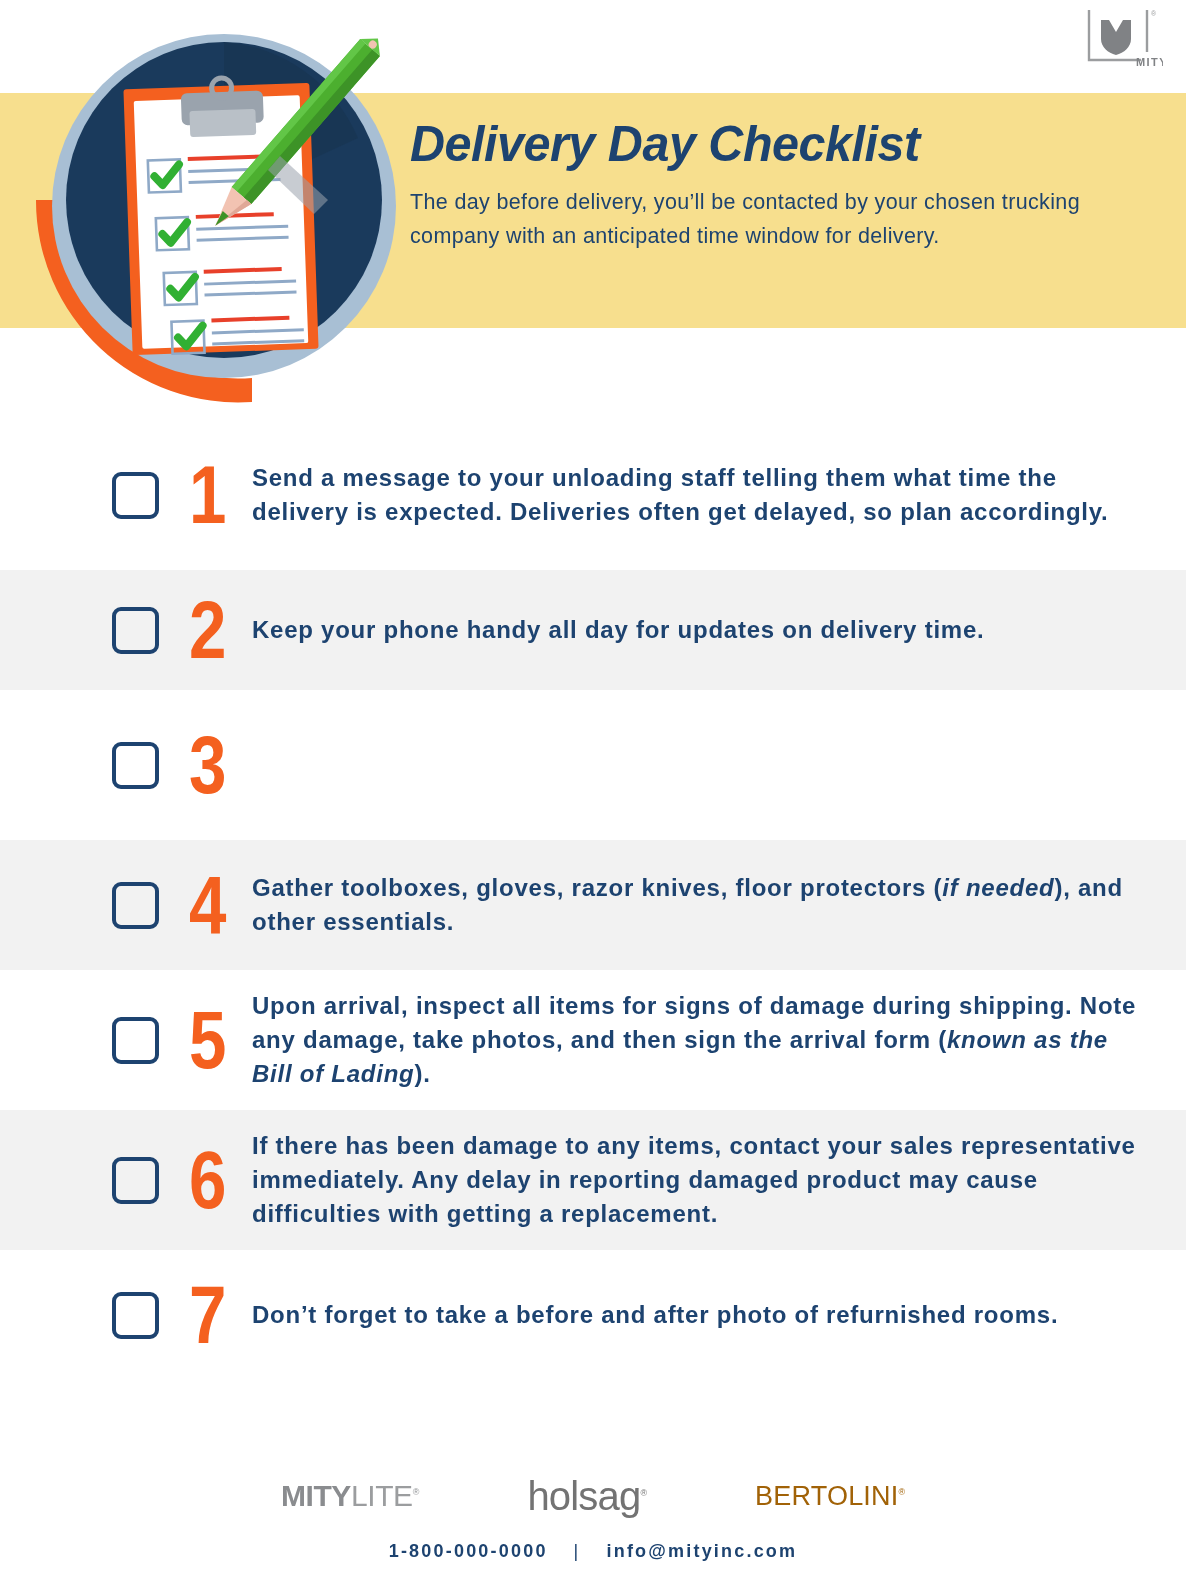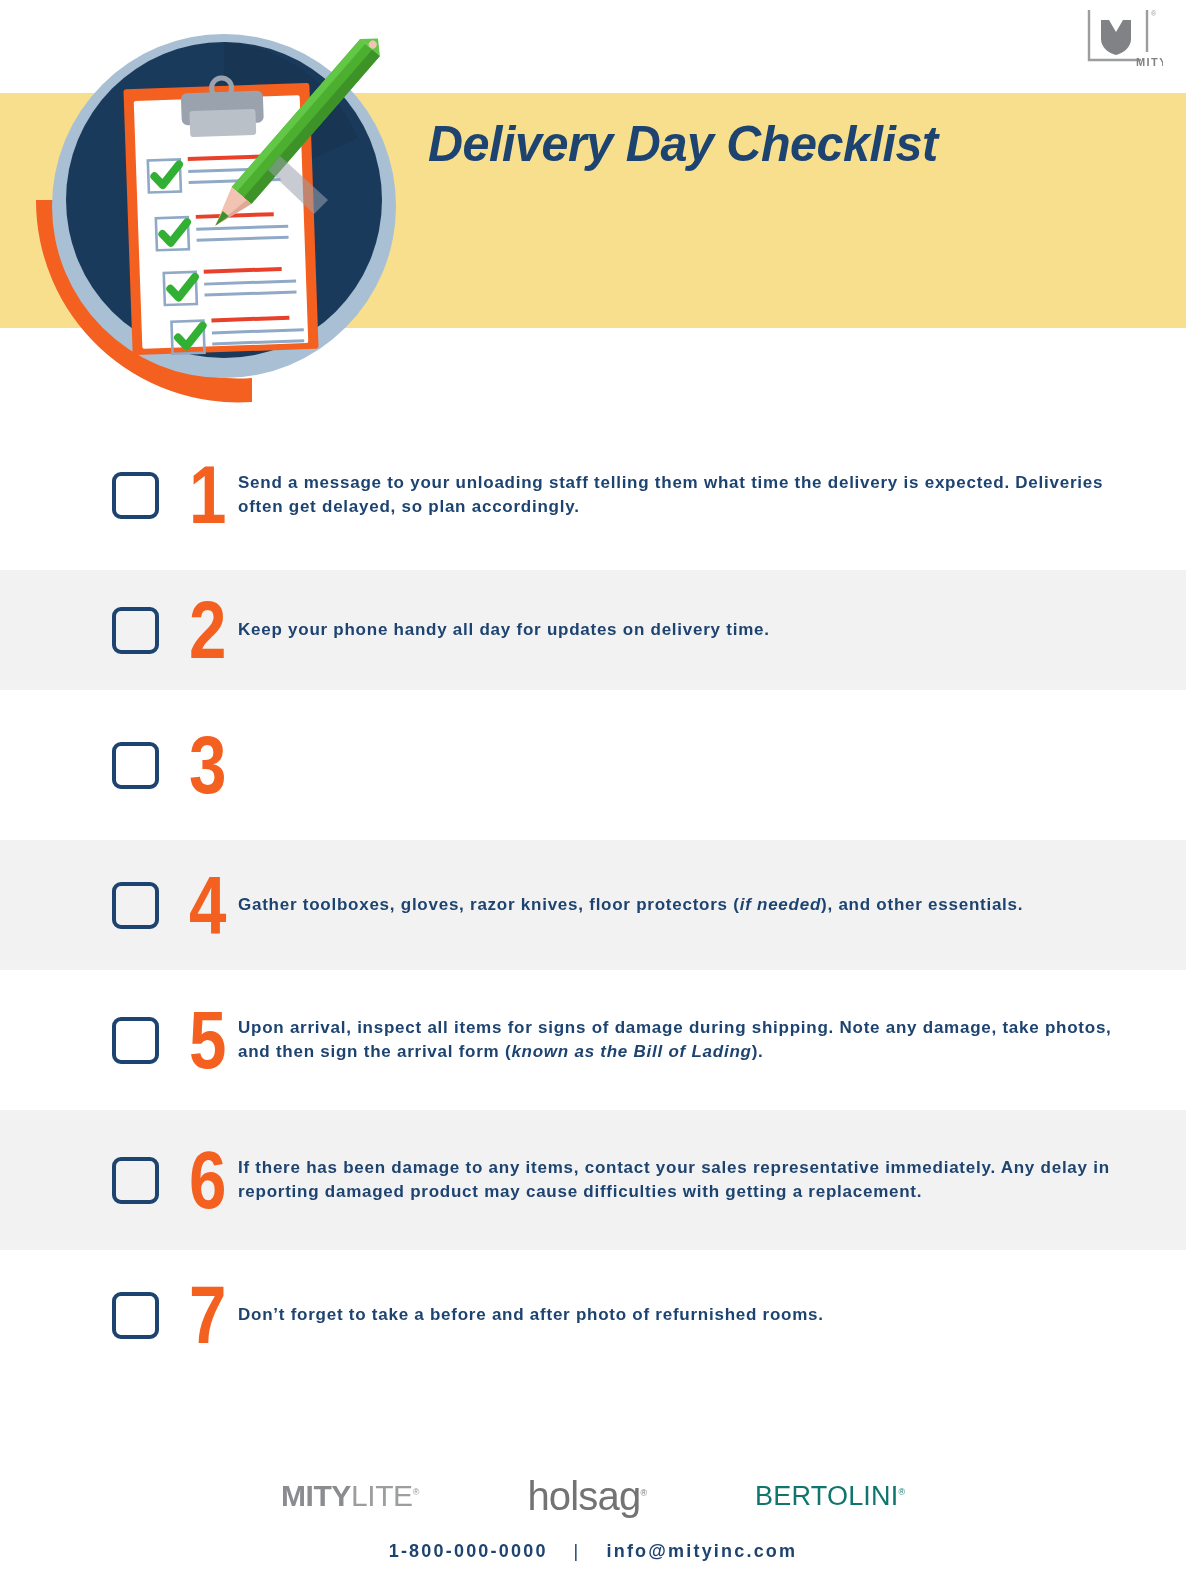--- a/index.html
+++ b/index.html
@@ -30,21 +30,21 @@
   .hero-band {
     position: absolute;
     left: 0;
     top: 93px;
     width: 1186px;
     height: 235px;
     background: #f7df8e;
   }
   .hero-text {
     position: absolute;
-    left: 428px;
+    left: 410px;
     top: 118px;
     width: 700px;
   }
   .hero-title {
     font-size: 50px;
     font-weight: 700;
     font-style: italic;
     color: #1d4370;
     letter-spacing: -0.5px;
     line-height: 1.05;
@@ -111,21 +111,22 @@
     font-size: 82px;
     font-weight: 700;
     color: #f4601f;
     line-height: 0.78;
     letter-spacing: -2px;
     transform: scaleX(0.82);
     font-family: "Liberation Sans", sans-serif;
   }
   .itext {
     flex: 1 1 auto;
-    font-size: 17px;
+    margin-left: 14px;
+    font-size: 24px;
     font-weight: 700;
     color: #1d4370;
     line-height: 1.41;
     letter-spacing: 0.75px;
   }
   .itext i { font-style: italic; }
 
   
   .footer {
     position: absolute;
@@ -150,21 +151,21 @@
   .brand-mitylite .l { font-weight: 300; color: #9b9d9f; }
   .brand-holsag {
     font-size: 40px;
     font-weight: 300;
     color: #737373;
     letter-spacing: -0.8px;
   }
   .brand-bertolini {
     font-size: 27px;
     font-weight: 400;
-    color: #0f766e;
+    color: #a16207;
     letter-spacing: 0.2px;
     text-align: center;
   }
   .reg {
     font-size: 9px;
     vertical-align: super;
     letter-spacing: 0;
   }
 
   .contact-row {
@@ -192,20 +193,21 @@
     <path d="M16 12 L16 31 C16 39 23 45 31 47 C39 45 46 39 46 31 L46 12 L38 12 L31 24 L24 12 Z" fill="#808285"></path>
     <text x="51" y="58" font-family="Liberation Sans, sans-serif" font-size="11" font-weight="700" fill="#808285" letter-spacing="1.4">MITY</text>
     <text x="66" y="8" font-family="Liberation Sans, sans-serif" font-size="7" fill="#9b9d9f">®</text>
   </svg>
 </div>
 
 <div class="hero-band"></div>
 
 <div class="hero-text">
   <h1 class="hero-title">Delivery Day Checklist</h1>
+  <p class="hero-sub">The day before delivery, you’ll be contacted by your chosen trucking company with an anticipated time window for delivery.</p>
 </div>
 
 <div class="illustration">
   <svg width="390" height="382" viewBox="0 0 390 382" xmlns="http://www.w3.org/2000/svg">
 
     <path d="M8 180 A178 178 0 0 0 200 358 L200 382 A202 202 0 0 1 -16 180 Z" fill="#f4601f" transform="translate(24,-8)"></path>
 
     <circle cx="196" cy="178" r="172" fill="#a8bfd4"></circle>
 
     <circle cx="196" cy="172" r="158" fill="#1a3a5c"></circle>

